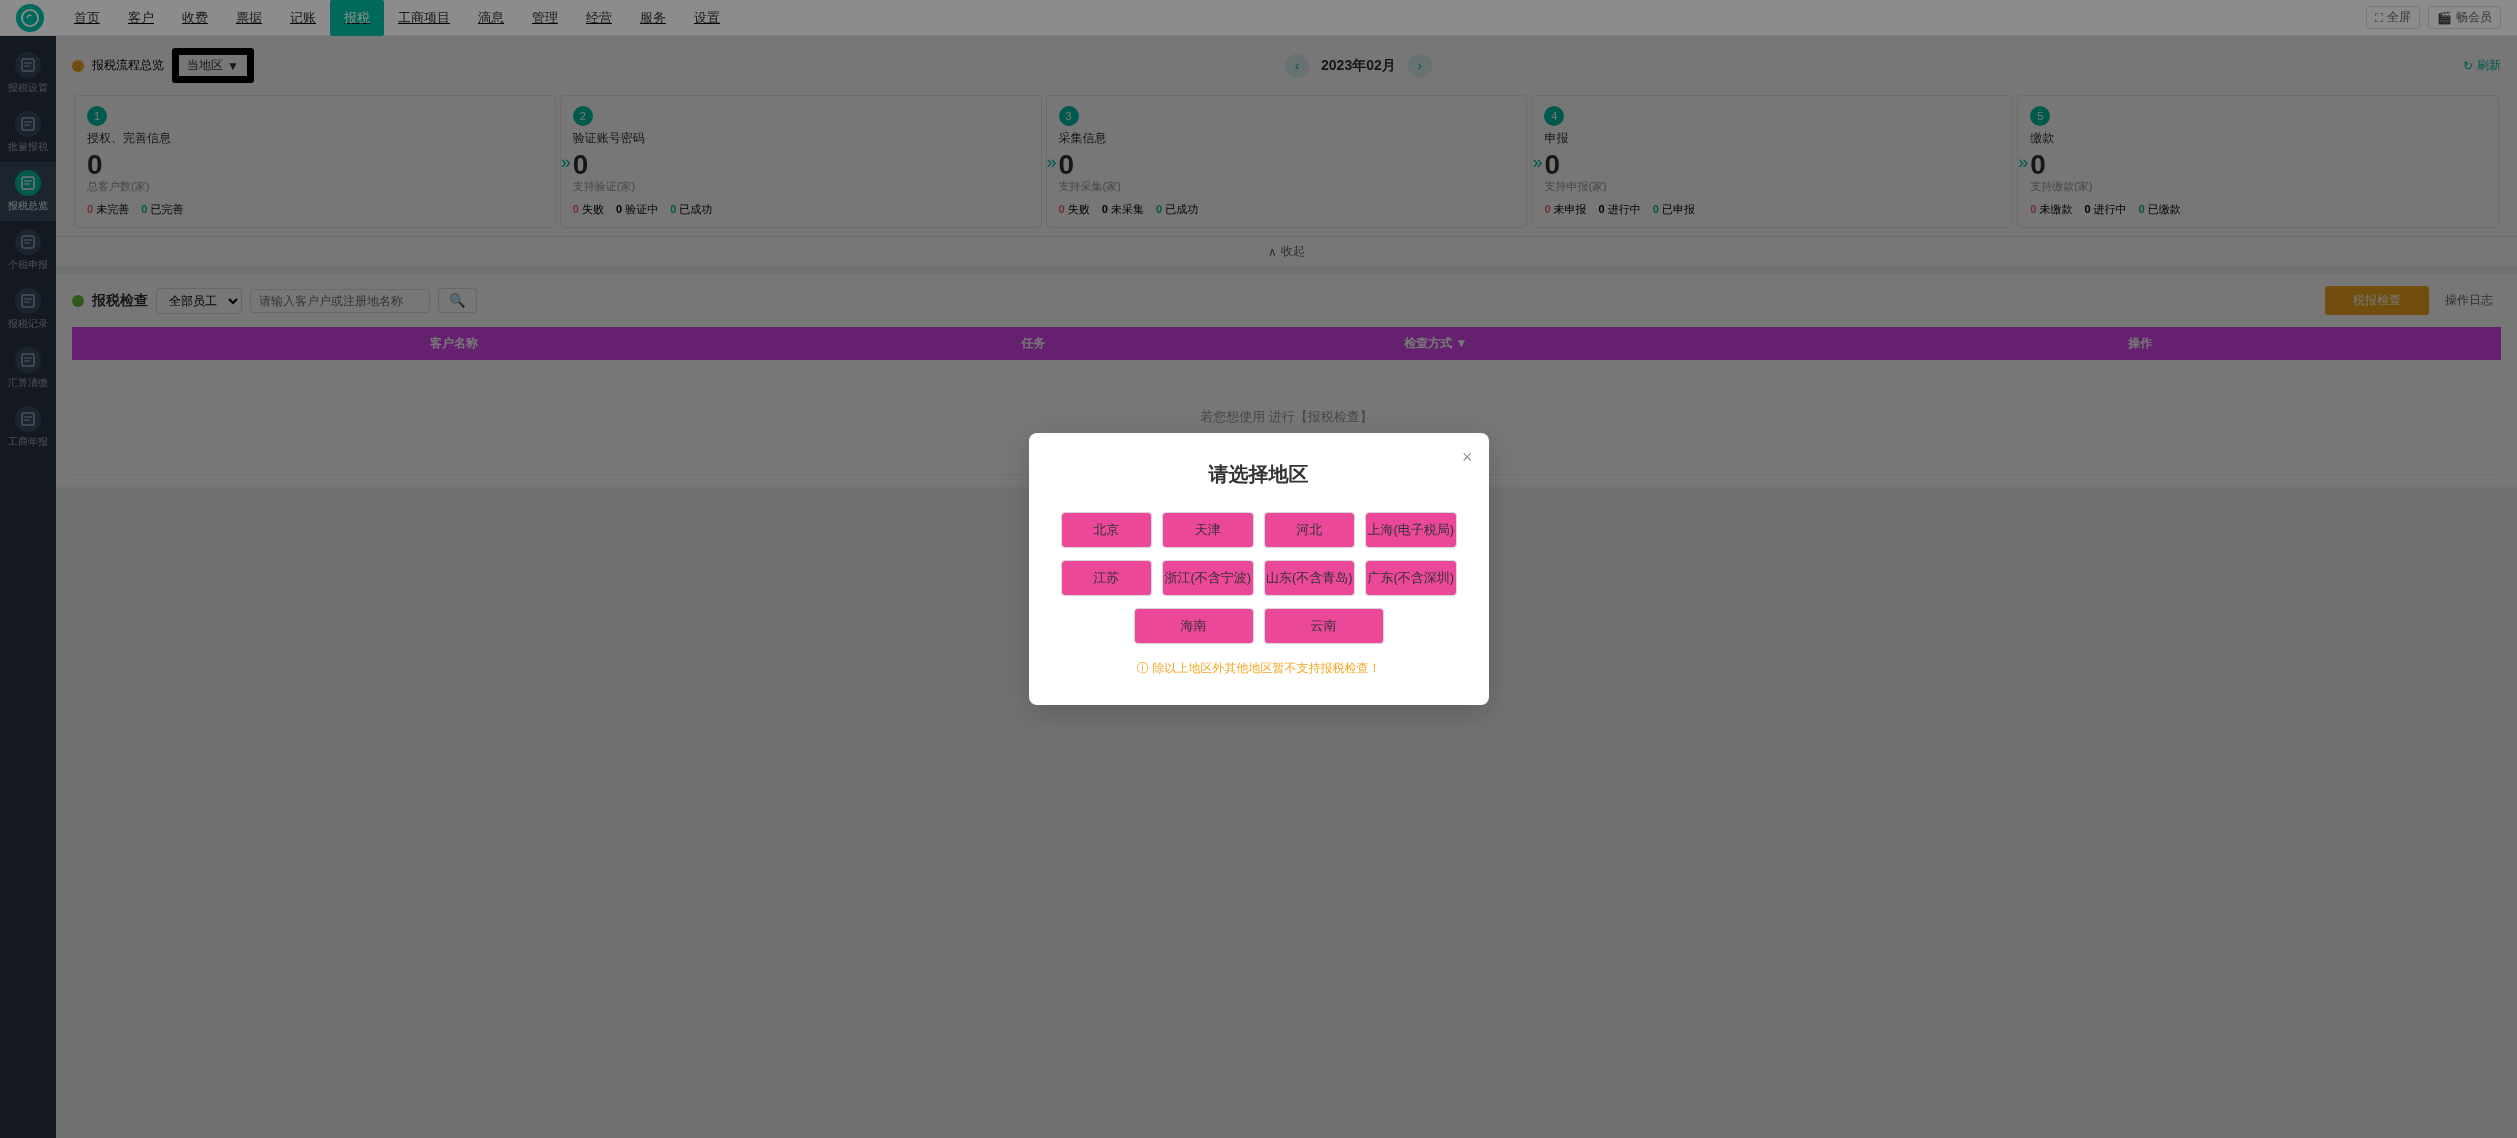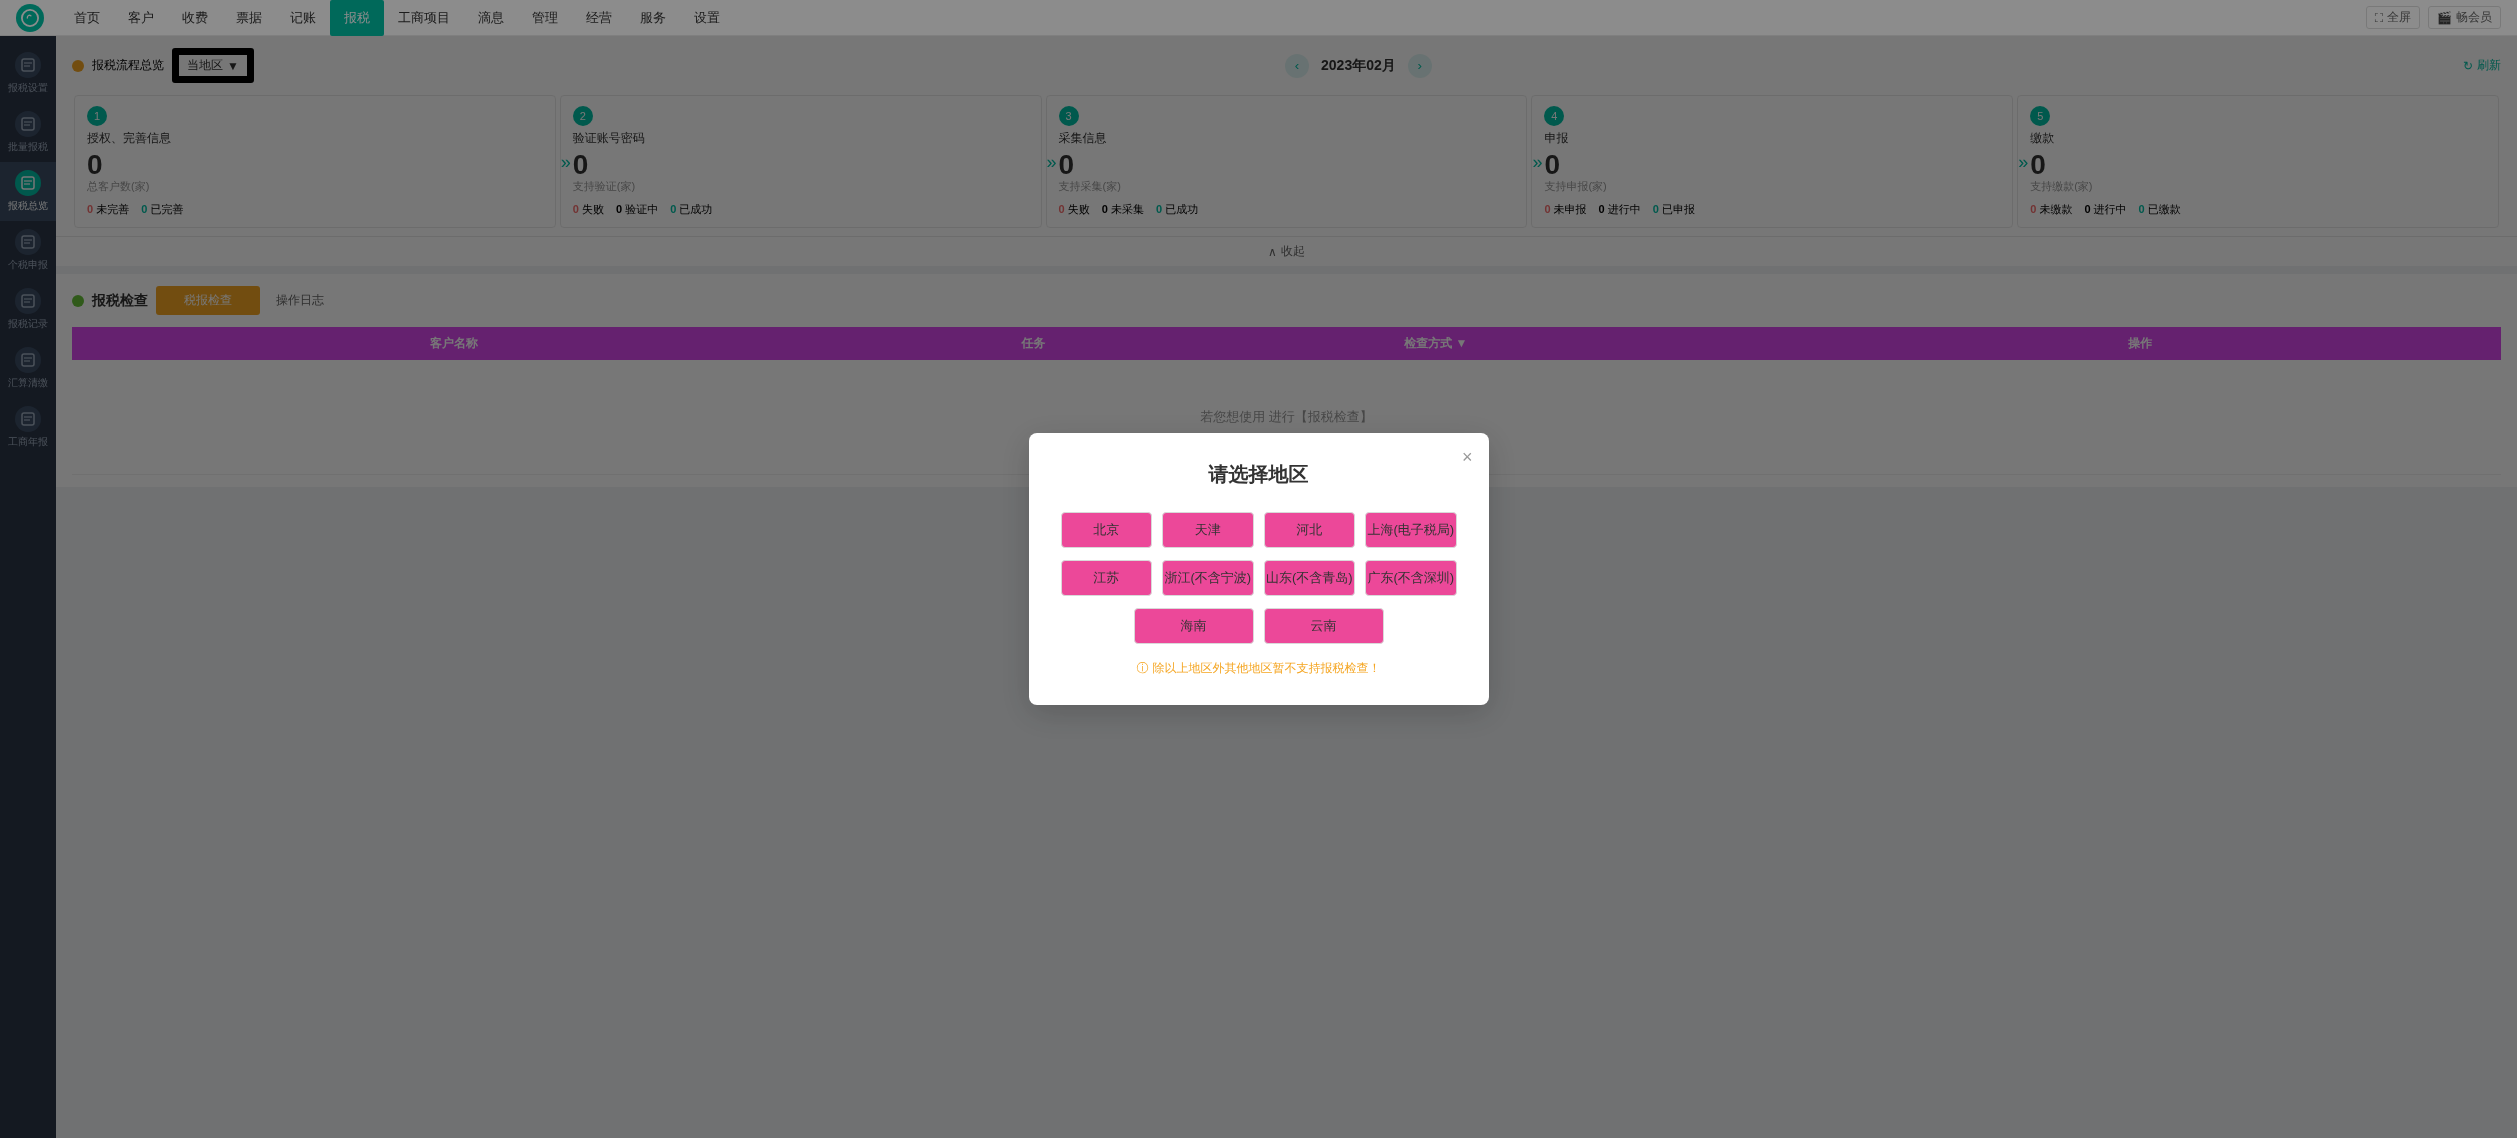--- a/index.html
+++ b/index.html
@@ -19,21 +19,21 @@
     .top-nav-logo {
       width: 28px; height: 28px;
       background: #00bfa5;
       border-radius: 50%;
       display: flex; align-items: center; justify-content: center;
       margin-right: 16px;
       flex-shrink: 0;
     }
     .top-nav-logo svg { width: 18px; height: 18px; }
     .top-nav-items {
-      display: flex; align-items: center; gap: 0; flex: 1;
+      display: flex; align-items: center; gap: 0; flex: 1; text-decoration: underline;
     }
     .top-nav-item {
       padding: 0 14px; height: 36px; line-height: 36px;
       font-size: 13px; color: #333; cursor: pointer;
       white-space: nowrap;
     }
     .top-nav-item.active {
       background: #00bfa5; color: #fff; border-radius: 2px;
     }
     .top-nav-right {
@@ -431,20 +431,27 @@
 
     <div class="collapse-bar">
       <span>∧</span>
       <span>收起</span>
     </div>
 
     <div class="tax-check-section">
       <div class="tax-check-header">
         <div class="green-dot"></div>
         <span class="section-title">报税检查</span>
+        <div class="filter-row">
+          <select class="filter-select">
+            <option>全部员工</option>
+          </select>
+          <input class="filter-input" type="text" placeholder="请输入客户户或注册地名称" style="">
+          <button class="search-btn">🔍</button>
+        </div>
         <button class="tax-check-btn">税报检查</button>
         <span class="operation-log-btn">操作日志</span>
       </div>
 
       <table class="tax-table">
         <thead>
           <tr id="table-headers">
               <th></th>
               <th></th>
               <th>客户名称</th>

